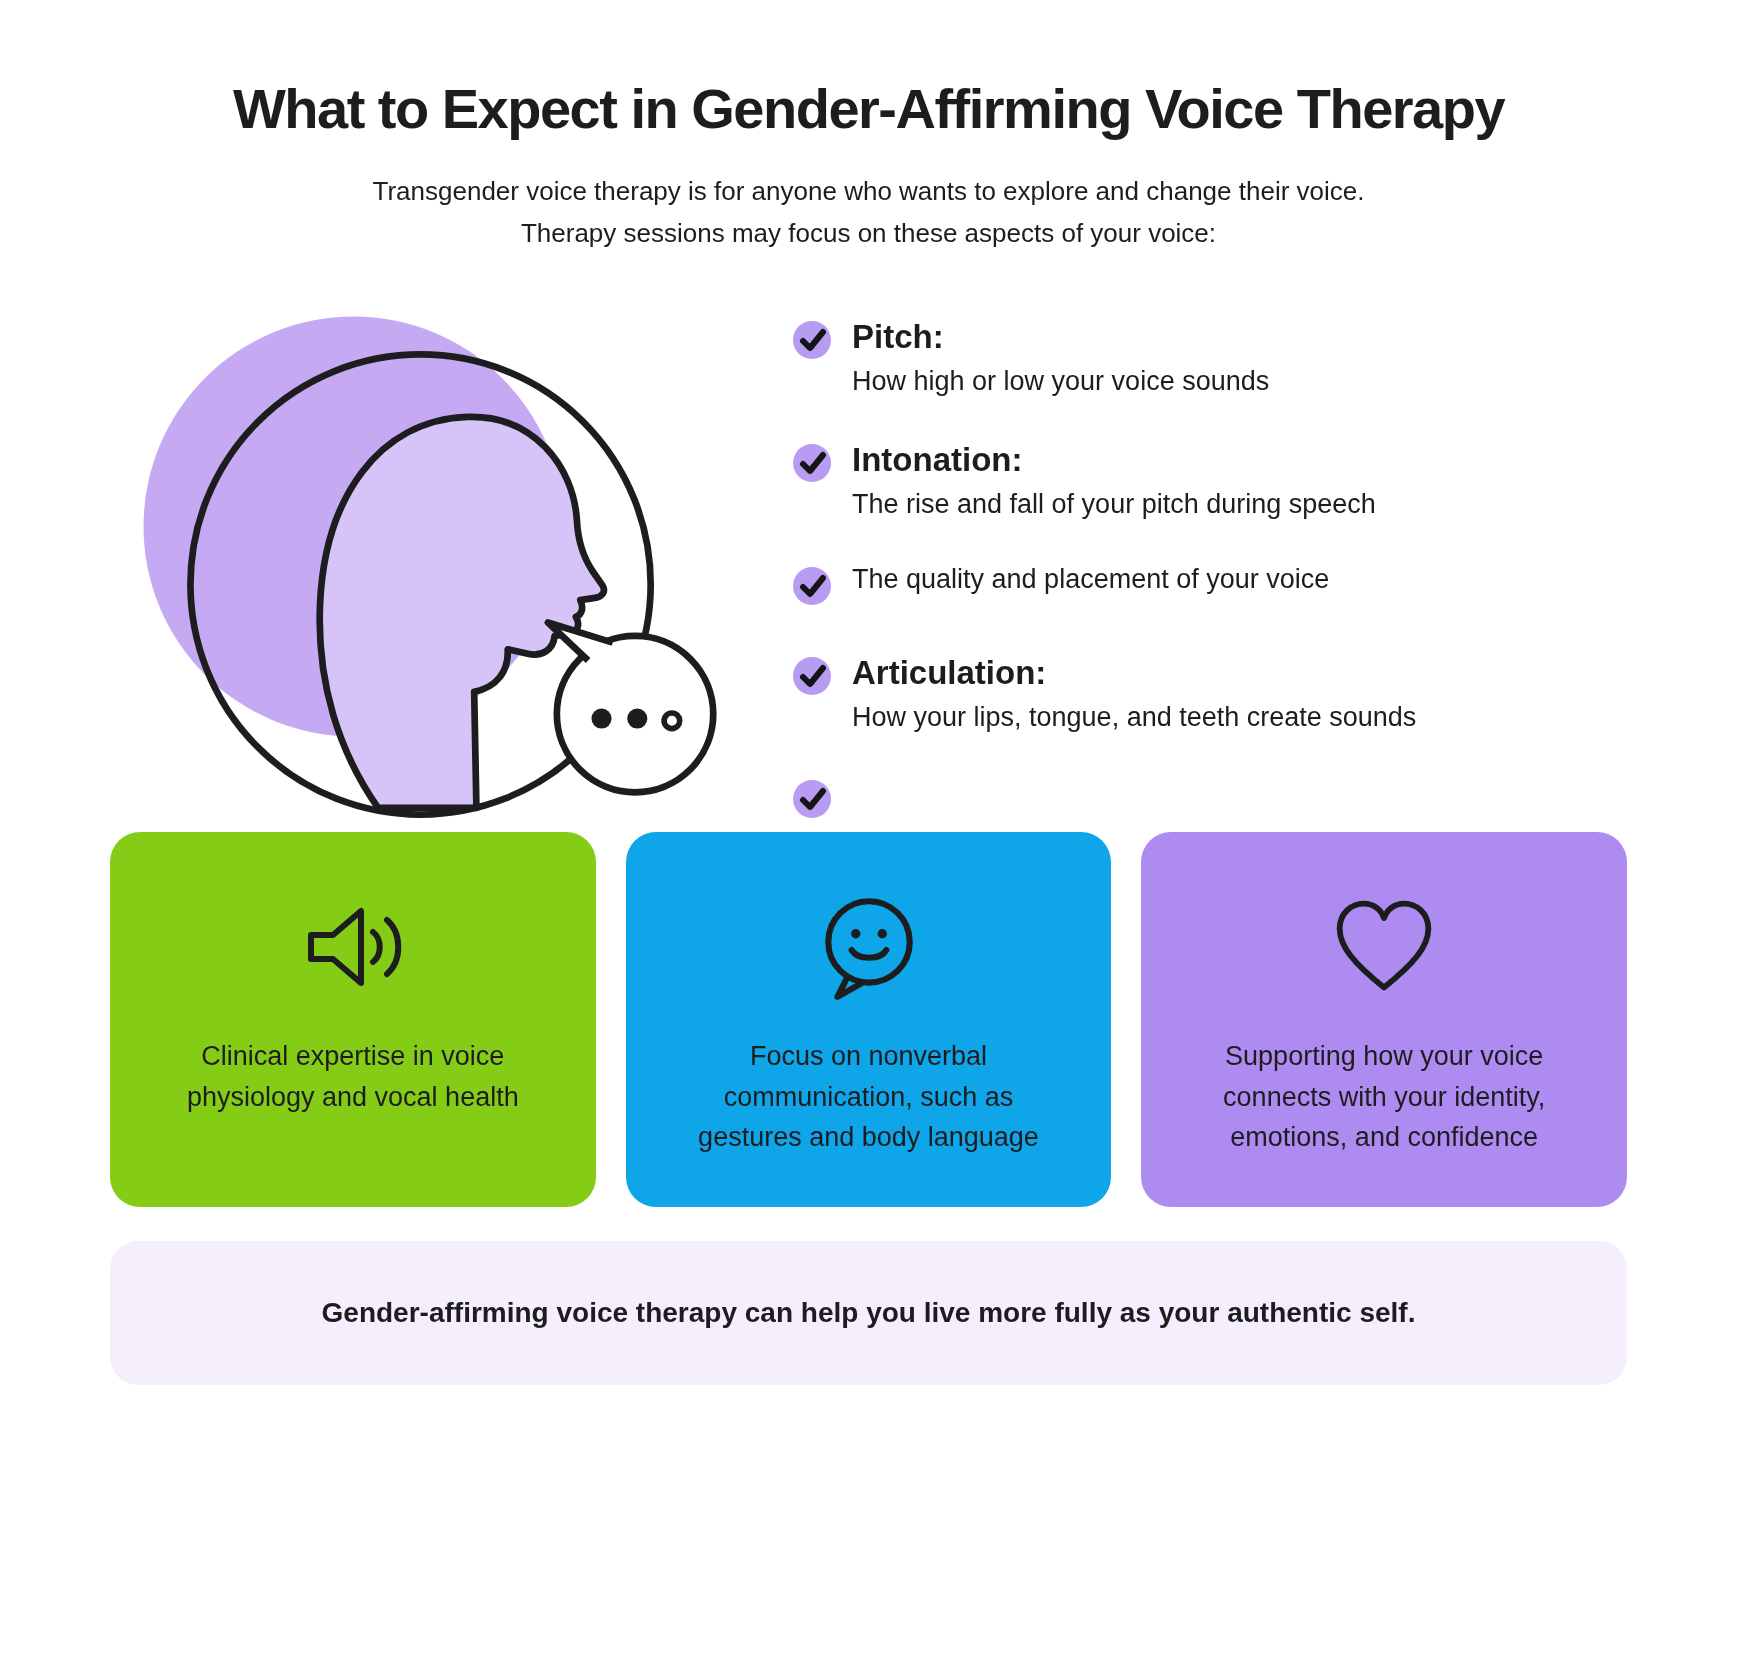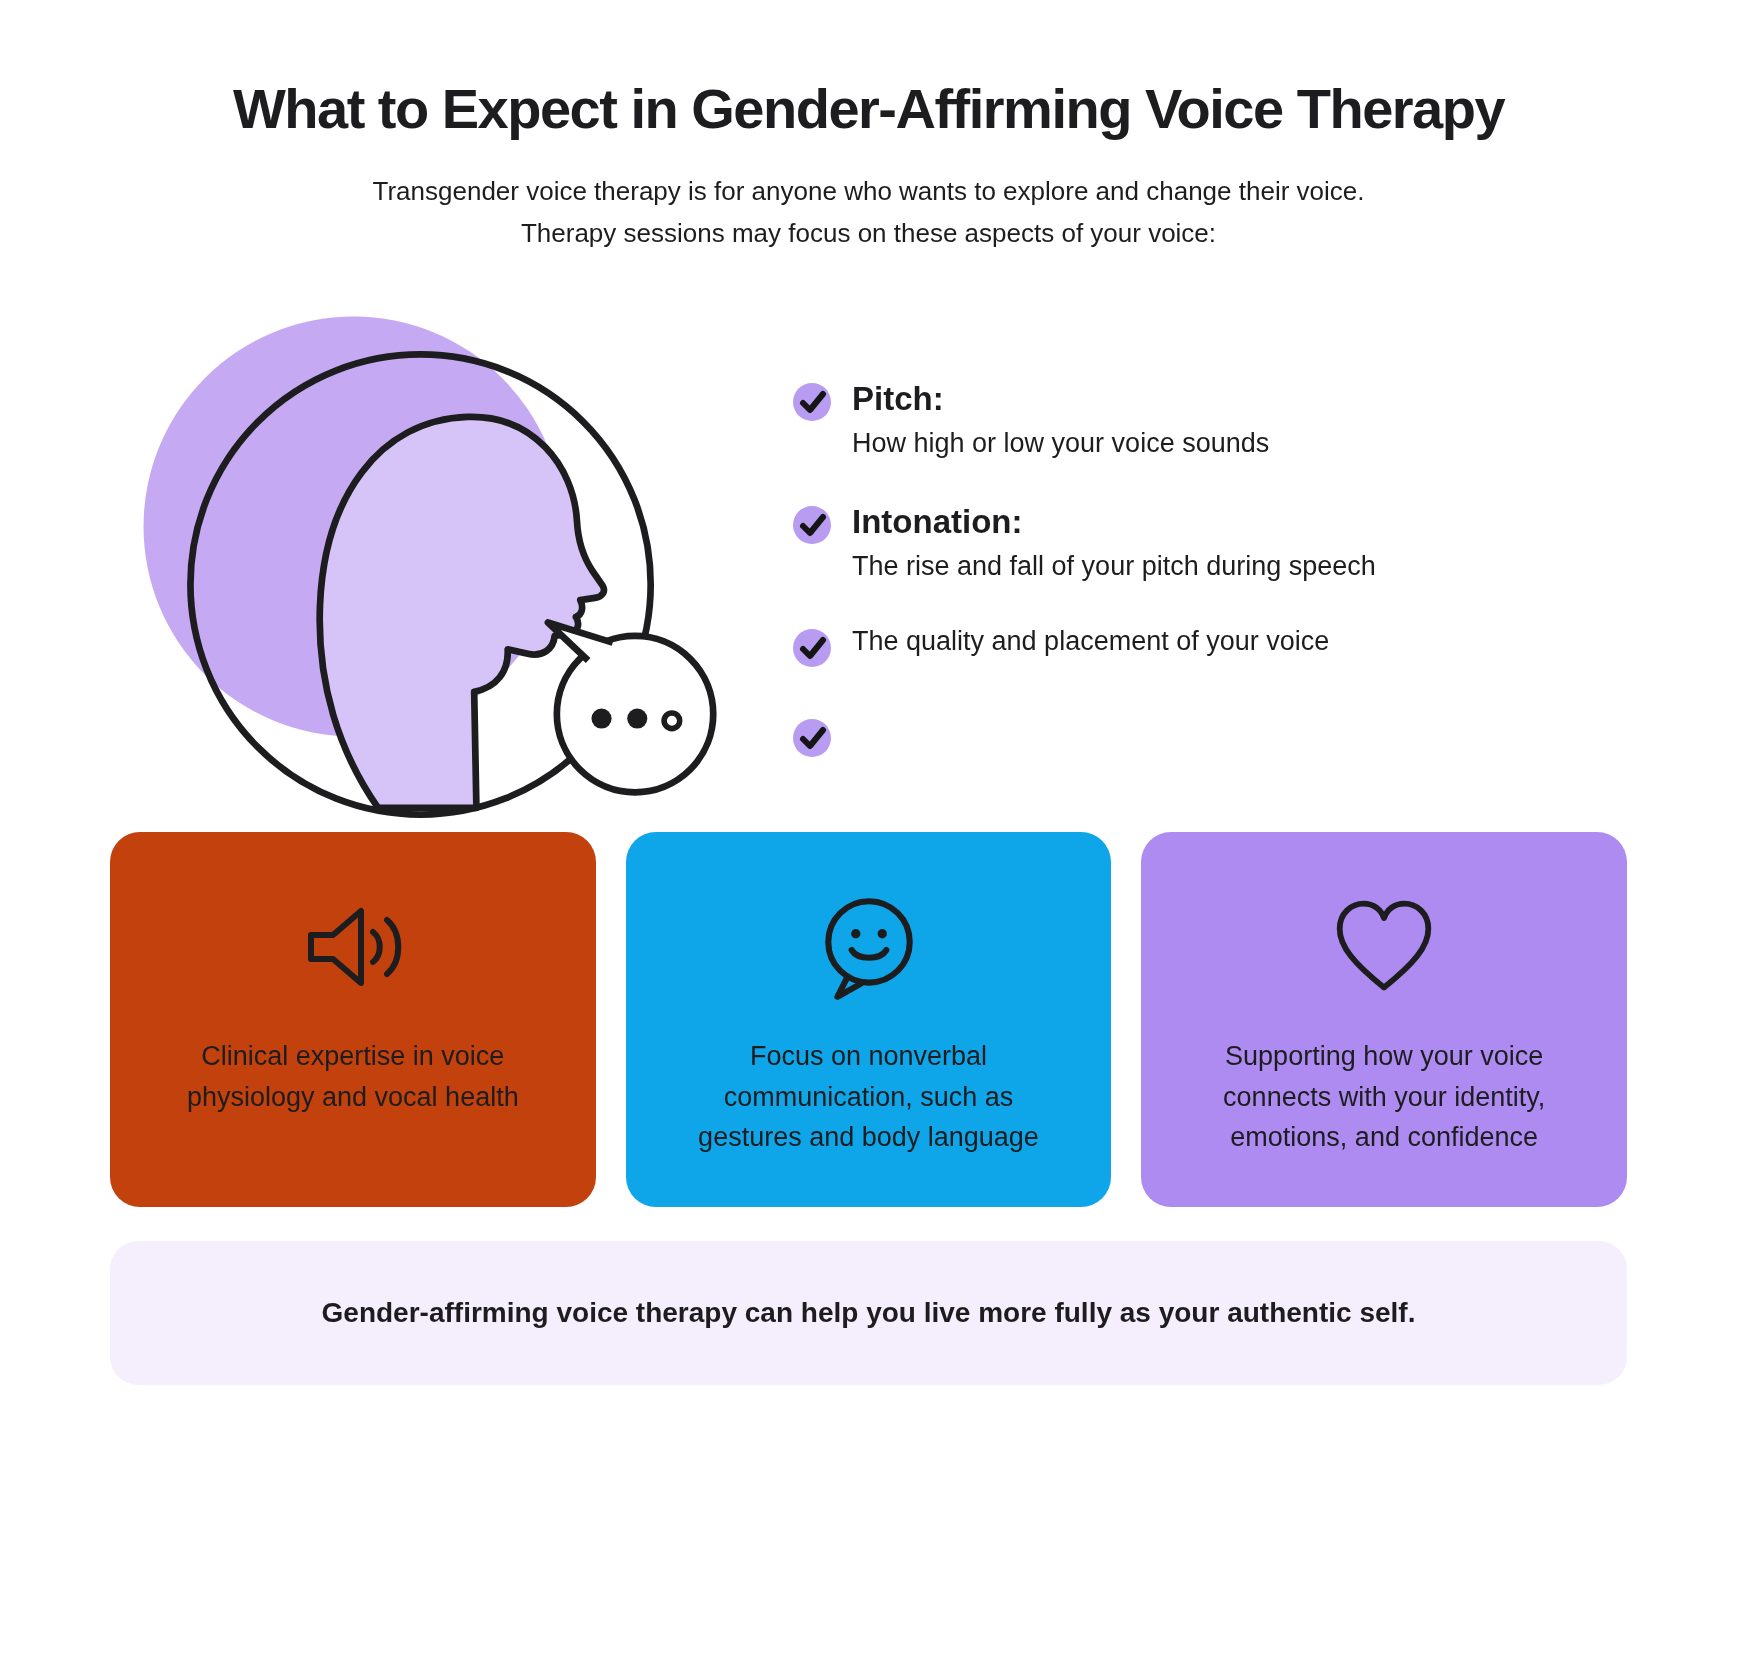--- a/index.html
+++ b/index.html
@@ -158,37 +158,49 @@
           <svg width="40" height="40" viewBox="0 0 40 40">
               <circle cx="20" cy="20" r="19" style="fill:var(--check-bg)"></circle>
               <path d="M11 21 L18 28 L31 12" fill="none" stroke="#151515" stroke-width="6" stroke-linecap="round" stroke-linejoin="round"></path>
             </svg>
         </span>
         <span class="check-text">
           <div class="check-desc">The quality and placement of your voice</div>
         </span>
       </div>
 
+      <div class="check-item">
+        <span class="check-icon-wrap">
+          <svg width="40" height="40" viewBox="0 0 40 40">
+              <circle cx="20" cy="20" r="19" style="fill:var(--check-bg)"></circle>
+              <path d="M11 21 L18 28 L31 12" fill="none" stroke="#151515" stroke-width="6" stroke-linecap="round" stroke-linejoin="round"></path>
+            </svg>
+        </span>
+        <span class="check-text">
+          <div class="check-label">Articulation:</div>
+          <div class="check-desc">How your lips, tongue, and teeth create sounds</div>
+        </span>
+      </div>
 
       <div class="check-item">
         <span class="check-icon-wrap">
           <svg width="40" height="40" viewBox="0 0 40 40">
               <circle cx="20" cy="20" r="19" style="fill:var(--check-bg)"></circle>
               <path d="M11 21 L18 28 L31 12" fill="none" stroke="#151515" stroke-width="6" stroke-linecap="round" stroke-linejoin="round"></path>
             </svg>
         </span>
       </div>
 
     </div>
   </div>
 
 
   <div class="cards">
 
-    <div class="card" style="background: #c2410c;">
+    <div class="card" style="background: #84cc16;">
       <div class="card-icon">
         <svg width="128" height="100" viewBox="0 0 120 100">
           <path d="M18 38 L40 38 L68 14 L68 86 L40 62 L18 62 Z" fill="none" class="ink-stroke" stroke-width="6" stroke-linejoin="round"></path>
           <path d="M80 35 C 89 42, 89 58, 80 65" fill="none" class="ink-stroke" stroke-width="6" stroke-linecap="round"></path>
           <path d="M94 23 C 109 36, 109 64, 94 77" fill="none" class="ink-stroke" stroke-width="6" stroke-linecap="round"></path>
         </svg>
       </div>
       <div class="card-text">Clinical expertise in voice physiology and vocal health</div>
     </div>
 

